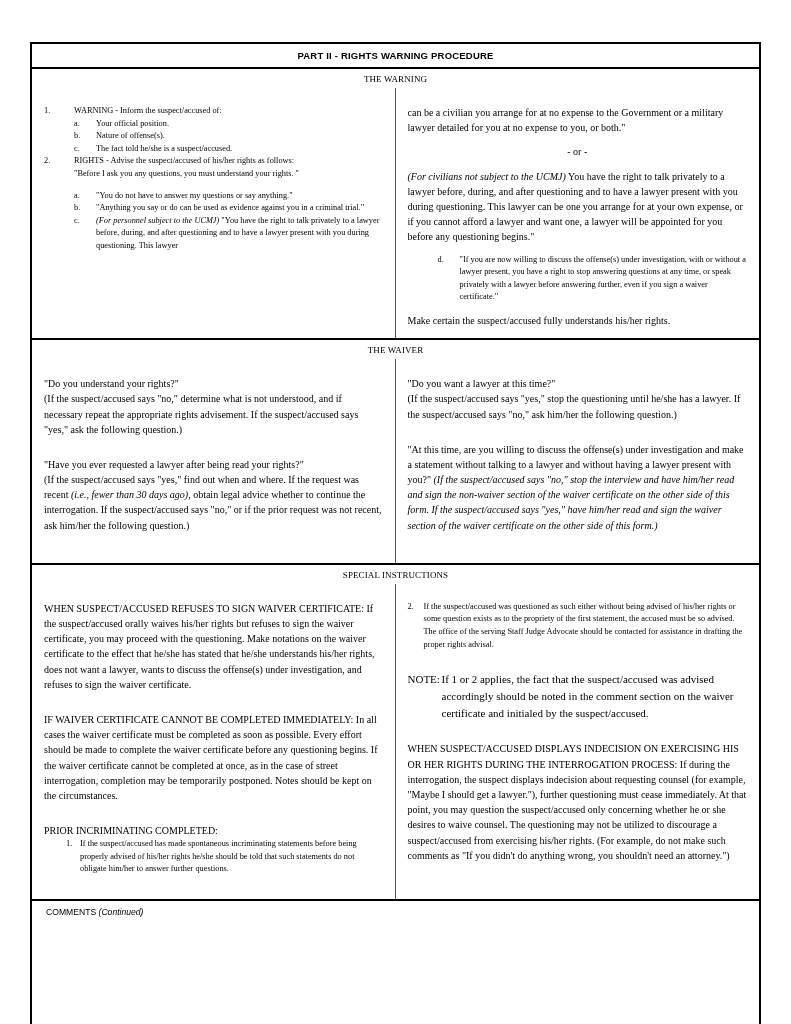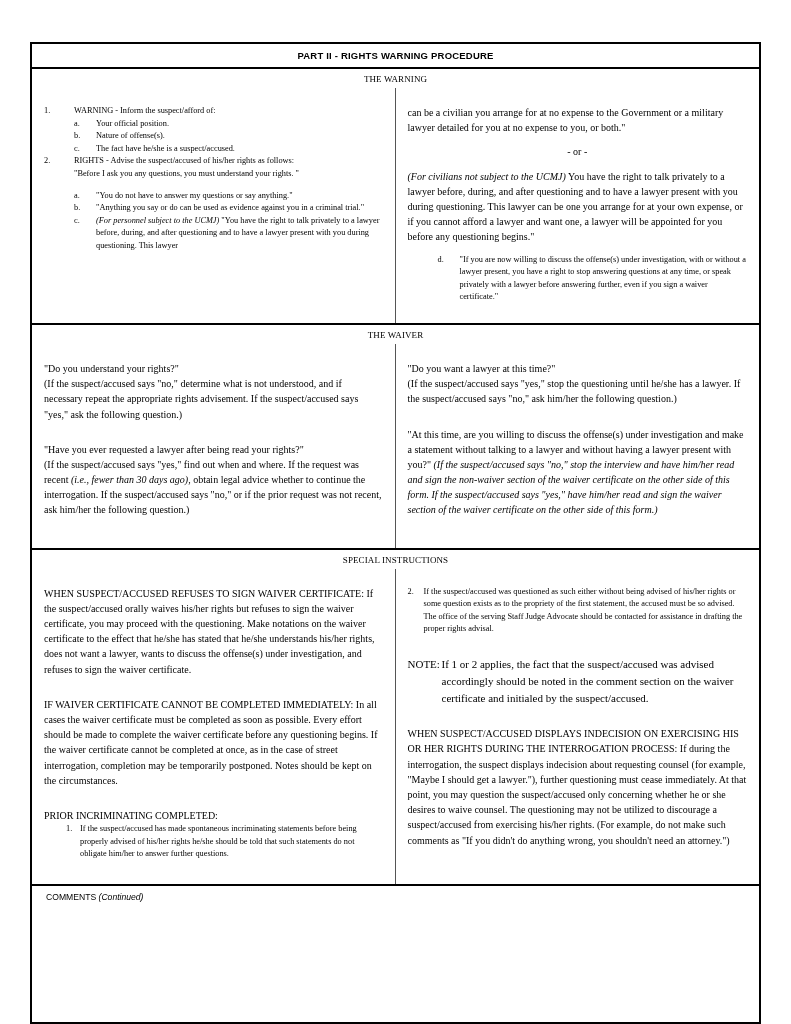--- a/index.html
+++ b/index.html
@@ -166,35 +166,35 @@
     <div class="section">
       <div class="section-head">THE WARNING</div>
 
       <div class="cols">
 
         <div class="col left">
           <div class="gap-md"></div>
 
           <div class="num-row">
             <span class="marker">1.</span>
-            <span class="body">WARNING - Inform the suspect/afford of:</span>
+            <span class="body">WARNING - Inform the suspect/accused of:</span>
           </div>
 
           <div class="sub-list">
             <div class="sub-row">
               <span class="marker">a.</span>
               <span class="body">Your official position.</span>
             </div>
             <div class="sub-row">
               <span class="marker">b.</span>
               <span class="body">Nature of offense(s).</span>
             </div>
             <div class="sub-row">
               <span class="marker">c.</span>
-              <span class="body">The fact have he/she is a suspect/accused.</span>
+              <span class="body">The fact told he/she is a suspect/accused.</span>
             </div>
           </div>
 
           <div class="num-row">
             <span class="marker">2.</span>
             <span class="body">
               <span>RIGHTS - Advise the suspect/accused of his/her rights as follows:</span><br>
               <span>"Before I ask you any questions, you must understand your rights. "</span>
             </span>
           </div>
@@ -232,20 +232,21 @@
 
           <div class="sub-list">
             <div class="sub-row">
               <span class="marker">d.</span>
               <span class="body">"If you are now willing to discuss the offense(s) under investigation, with or without a lawyer present, you have a right to stop answering questions at any time, or speak privately with a lawyer before answering further, even if you sign a waiver certificate."</span>
             </div>
           </div>
 
           <div class="gap-sm"></div>
 
+          <p>Make certain the suspect/accused fully understands his/her rights.</p>
         </div>
 
       </div>
     </div>
 
     <div class="section bordered-top">
       <div class="section-head">THE WAIVER</div>
 
       <div class="cols">
 

